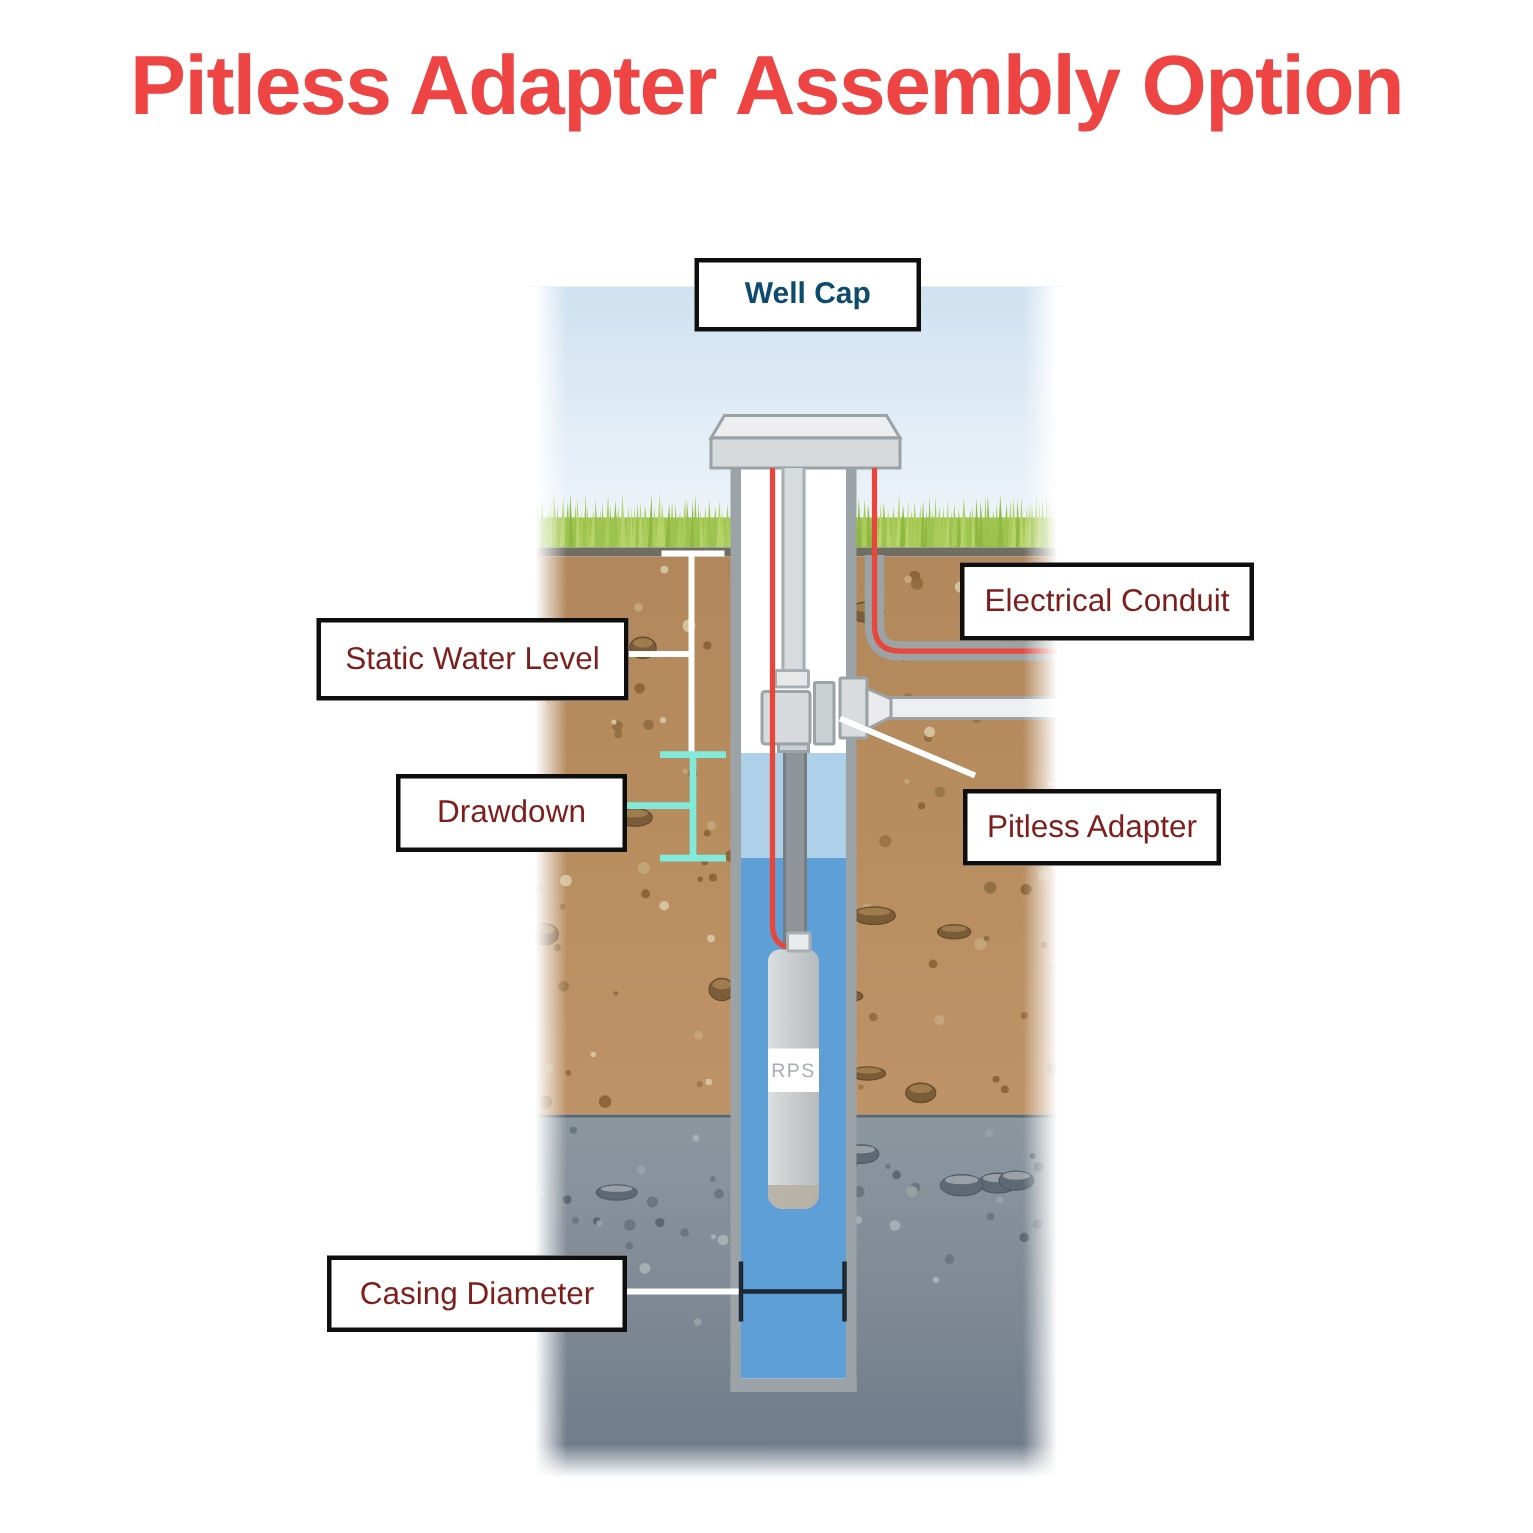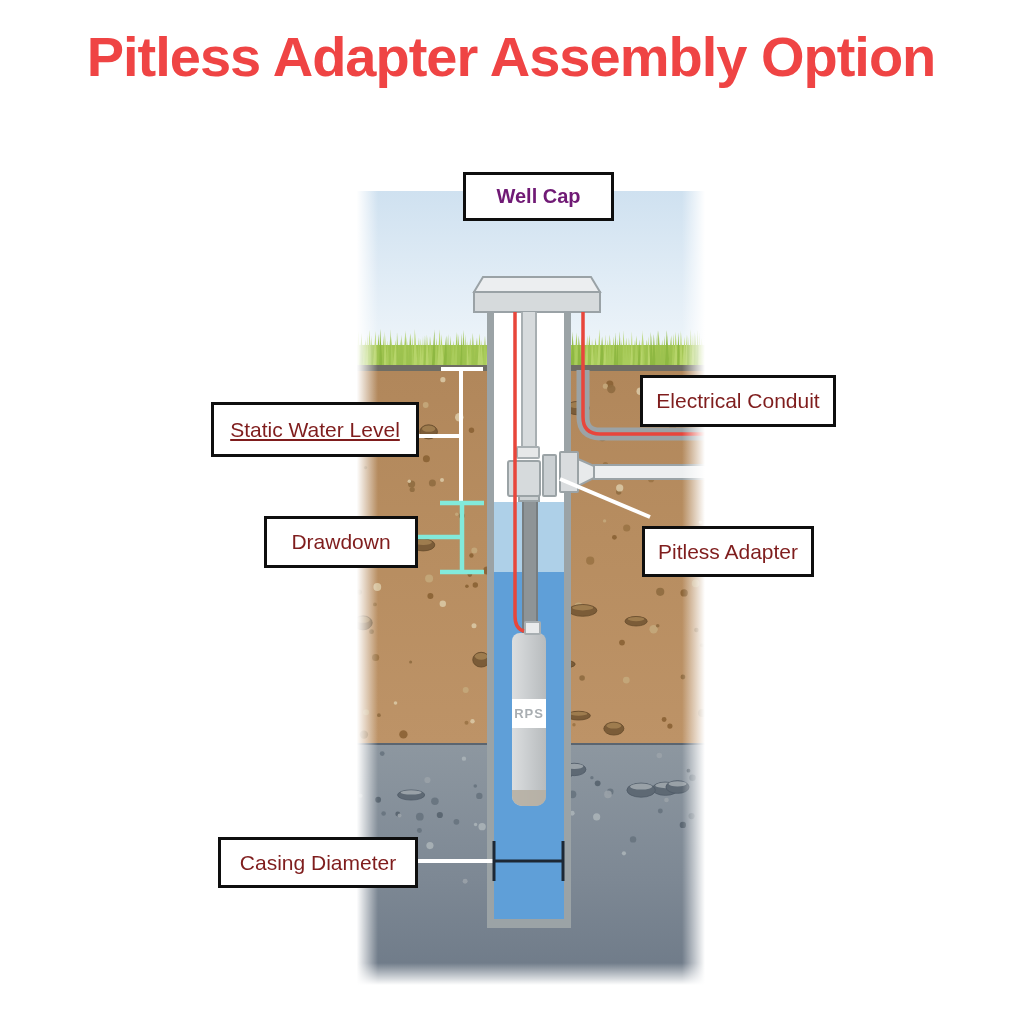--- a/index.html
+++ b/index.html
@@ -39,32 +39,32 @@
   .plate2{left:207px;top:260px;width:20px;height:42px;background:#d9dcde;border:2px solid var(--casing-gray);border-radius:2px;}
   .hpipe{left:241px;top:273px;width:117px;height:16px;background:#edeff0;
     border-top:2px solid var(--casing-gray);border-bottom:2px solid var(--casing-gray);}
   .drop-pipe{left:170px;top:305px;width:16px;height:140px;background:#8e9497;
     border-left:2px solid #777d80;border-right:2px solid #777d80;}
   
   .pump{left:160px;top:442px;width:34px;height:173px;border-radius:8px 8px 10px 10px;
     background:linear-gradient(90deg,#dcdedf 0%,#cdd0d2 40%,#b7bbbd 100%);}
   .pump-fitting{left:172px;top:430px;width:17px;height:14px;background:#e9ebec;border:2px solid #a8afb2;border-radius:2px;}
   .pump-band{left:0;top:66px;width:34px;height:29px;background:#fff;display:flex;align-items:center;justify-content:center;
-    font-size:13px;font-weight:700;letter-spacing:1px;color:#a9aeb2;}
+    font-size:13px;font-weight:400;letter-spacing:1px;color:#a9aeb2;}
   .pump-bottom{left:0;bottom:0;width:34px;height:16px;background:#b6afa3;border-radius:0 0 10px 10px;opacity:.9;}
   
   .fade-l{left:0;top:0;width:26px;height:797px;background:linear-gradient(90deg,#fff 18%,rgba(255,255,255,0));}
   .fade-r{left:330px;top:0;width:28px;height:797px;background:linear-gradient(270deg,#fff 18%,rgba(255,255,255,0));}
   .fade-b{left:0;top:772px;width:358px;height:25px;background:linear-gradient(0deg,#fff 12%,rgba(255,255,255,0));}
   
   .label{position:absolute;background:#fff;border:3px solid var(--label-border);z-index:10;
     display:flex;align-items:center;justify-content:center;font-size:21px;color:#7f1d1d;}
-  .lb-wellcap{left:463px;top:172px;width:145px;height:43px;font-weight:700;font-size:20px;color:#701a75;}
+  .lb-wellcap{left:463px;top:172px;width:145px;height:43px;font-weight:700;font-size:20px;color:#0c4a6e;}
   .lb-electrical{left:640px;top:375px;width:190px;height:46px;}
-  .lb-static{left:211px;top:402px;width:202px;height:49px;text-decoration:underline;}
+  .lb-static{left:211px;top:412px;width:202px;height:49px;}
   .lb-pitless{left:642px;top:526px;width:166px;height:45px;}
   .lb-drawdown{left:264px;top:516px;width:148px;height:46px;}
   .lb-casing{left:218px;top:837px;width:194px;height:45px;}
 </style>
 </head>
 <body>
 
 <div class="stage">
   <div class="title">Pitless Adapter Assembly Option</div>
 

